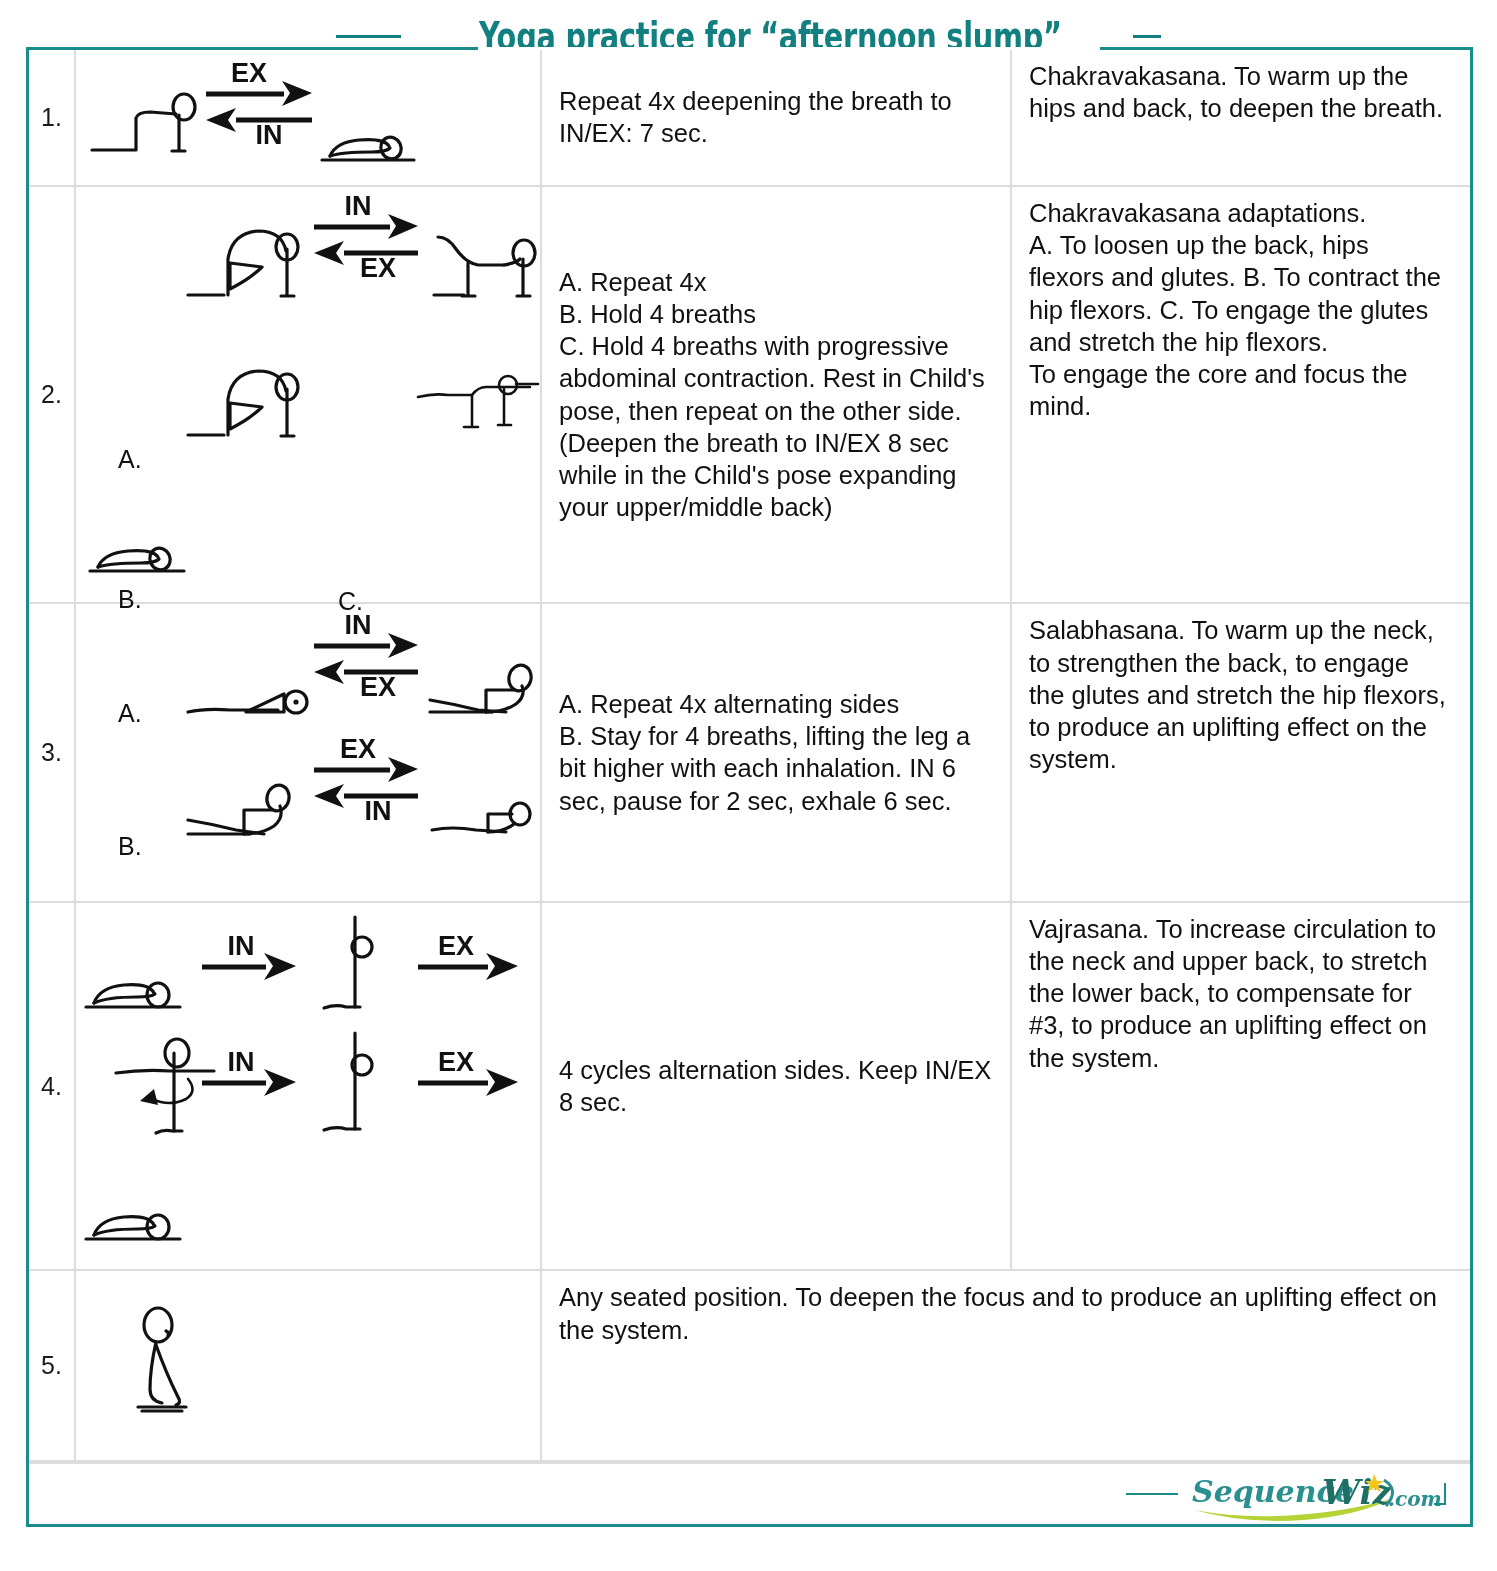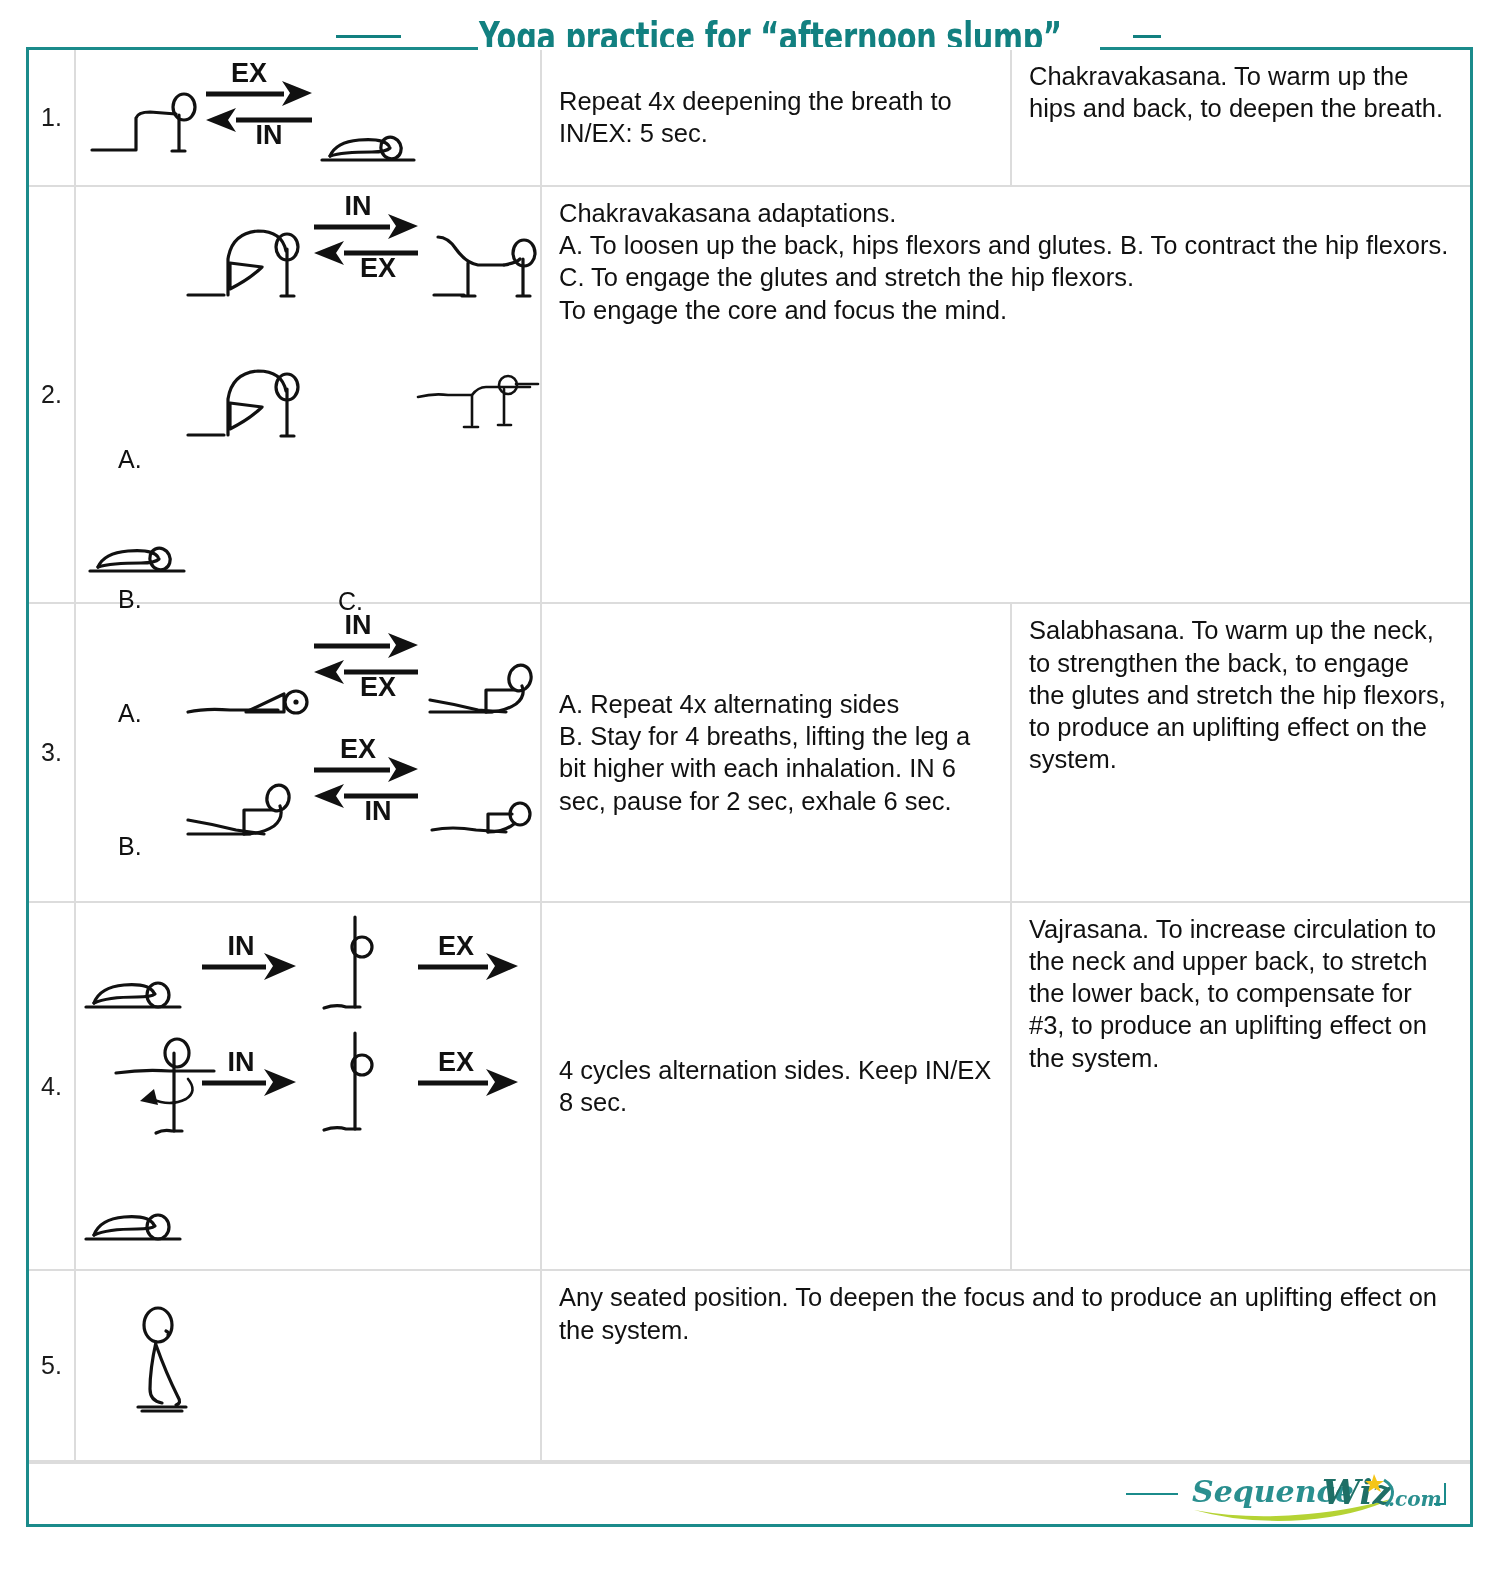--- a/index.html
+++ b/index.html
@@ -223,21 +223,21 @@
 
           <g>
             <path class="stroke" d="M238 92 L330 92"></path>
             <path class="stroke" d="M246 88 Q252 74 275 72 Q300 70 305 78"></path>
             <path class="stroke" d="M246 88 Q258 84 288 84 Q302 84 306 80"></path>
             <ellipse class="stroke" cx="307" cy="80" rx="10" ry="11" transform="rotate(-25 307 80)"></ellipse>
           </g>
         </svg>
       </div>
       <div class="cell-mid">
-        <div class="txt">Repeat 4x deepening the breath to IN/EX: 5 sec.</div>
+        <div class="txt">Repeat 4x deepening the breath to IN/EX: 7 sec.</div>
       </div>
       <div class="cell-right">
         <div class="txt">Chakravakasana. To warm up the hips and back, to deepen the breath.</div>
       </div>
     </div>
 
     <div class="row row-2">
       <div class="cell-num">2.</div>
       <div class="cell-fig">
         <div class="lbl" style="left:42px; top:258px;">A.</div>
@@ -294,20 +294,25 @@
         </svg>
 
         <svg class="fig-abs" style="left:12px; top:320px;" width="200" height="90" viewBox="0 0 200 90">
           <g>
             <path class="stroke" d="M2 64 L96 64"></path>
             <path class="stroke" d="M10 60 Q16 46 40 44 Q65 42 70 50"></path>
             <path class="stroke" d="M10 60 Q23 56 53 56 Q67 56 71 52"></path>
             <ellipse class="stroke" cx="72" cy="52" rx="10" ry="11" transform="rotate(-25 72 52)"></ellipse>
           </g>
         </svg>
+      </div>
+      <div class="cell-mid">
+        <div class="txt">A. Repeat 4x
+B. Hold 4 breaths
+C. Hold 4 breaths with progressive abdominal contraction. Rest in Child's pose, then repeat on the other side. (Deepen the breath to IN/EX 8 sec while in the Child's pose expanding your upper/middle back)</div>
       </div>
       <div class="cell-right">
         <div class="txt">Chakravakasana adaptations.
 A. To loosen up the back, hips flexors and glutes. B. To contract the hip flexors. C. To engage the glutes and stretch the hip flexors.
 To engage the core and focus the mind.</div>
       </div>
     </div>
 
     <div class="row row-3">
       <div class="cell-num">3.</div>

